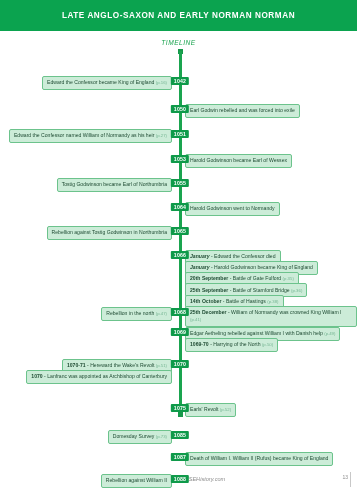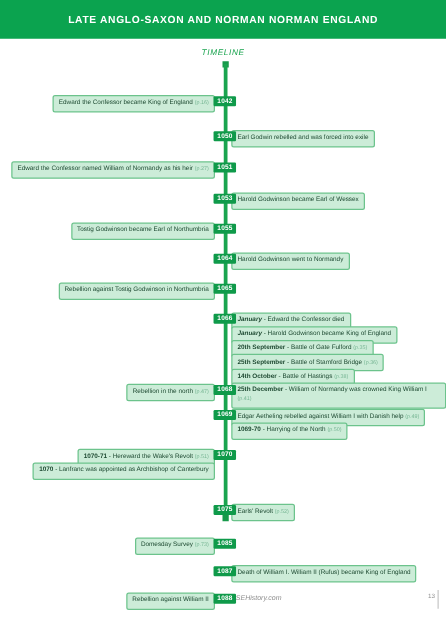--- a/index.html
+++ b/index.html
@@ -182,21 +182,21 @@
     top: 5px;
     width: 0.8px;
     height: 15px;
     background: #c8c8c8;
   }
 </style>
 </head>
 <body>
 
 <div class="header-bar">
-  <div class="header-title">LATE ANGLO-SAXON AND NORMAN NORMAN ENGLAND</div>
+  <div class="header-title">LATE ANGLO-SAXON AND EARLY NORMAN NORMAN</div>
 </div>
 
 <div class="page">
 
   <div class="timeline-label">TIMELINE</div>
 
   <div class="spine-cap-top"></div>
   <div class="spine"></div>
   <div class="spine-cap-bottom"></div>
 

